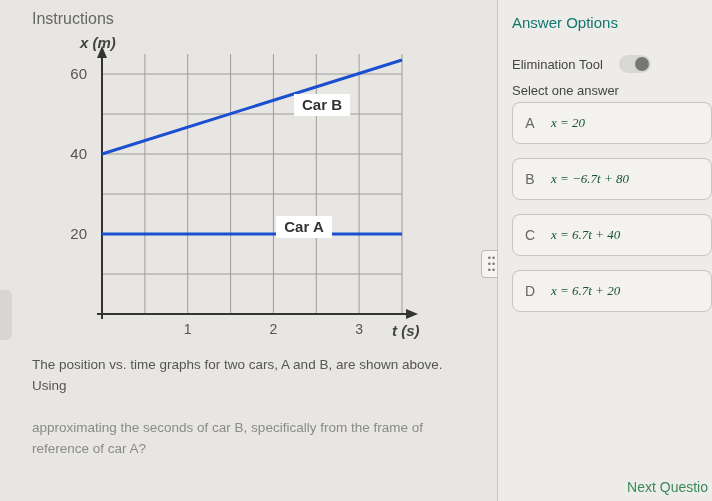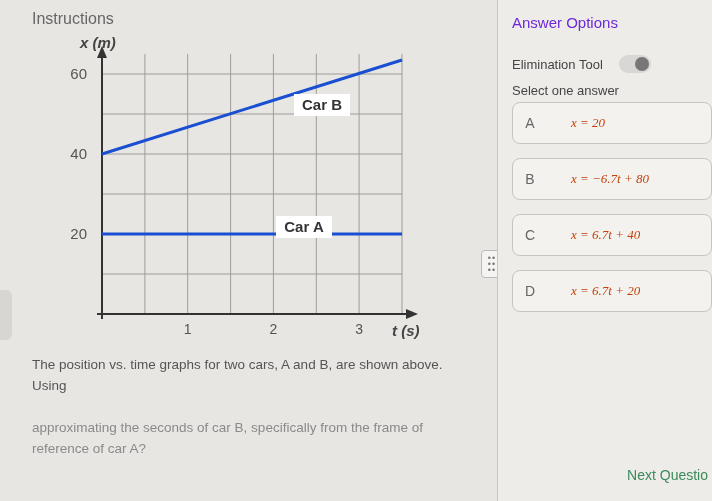--- a/index.html
+++ b/index.html
@@ -62,21 +62,21 @@
     width: 215px;
     border-left: 1px solid #c9c7c4;
     background: #eeece9;
     padding: 14px 0 0 14px;
     position: relative;
     display: flex;
     flex-direction: column;
   }
   .answer-options-label {
     font-size: 15px;
-    color: #6d28d9;
+    color: #0f766e;
     margin-bottom: 24px;
   }
   .elim-row {
     display: flex;
     align-items: center;
     gap: 16px;
     font-size: 13px;
     color: #444;
     margin-bottom: 10px;
   }
@@ -122,26 +122,25 @@
   .opt .letter {
     width: 18px;
     text-align: center;
     font-size: 14px;
     color: #666;
   }
   .opt .math {
     font-style: italic;
     font-family: Georgia, serif;
     font-size: 13px;
-    color: #c2410c;
-    margin-left: 20px;
+    color: #14532d;
   }
   .next-q {
     position: absolute;
-    bottom: 12px;
+    bottom: 0;
     right: 0;
     font-size: 14px;
     color: #4a6;
     color: #3a8a5a;
     padding: 6px 4px;
   }
   .side-tab {
     position: absolute;
     left: 0;
     top: 290px;

